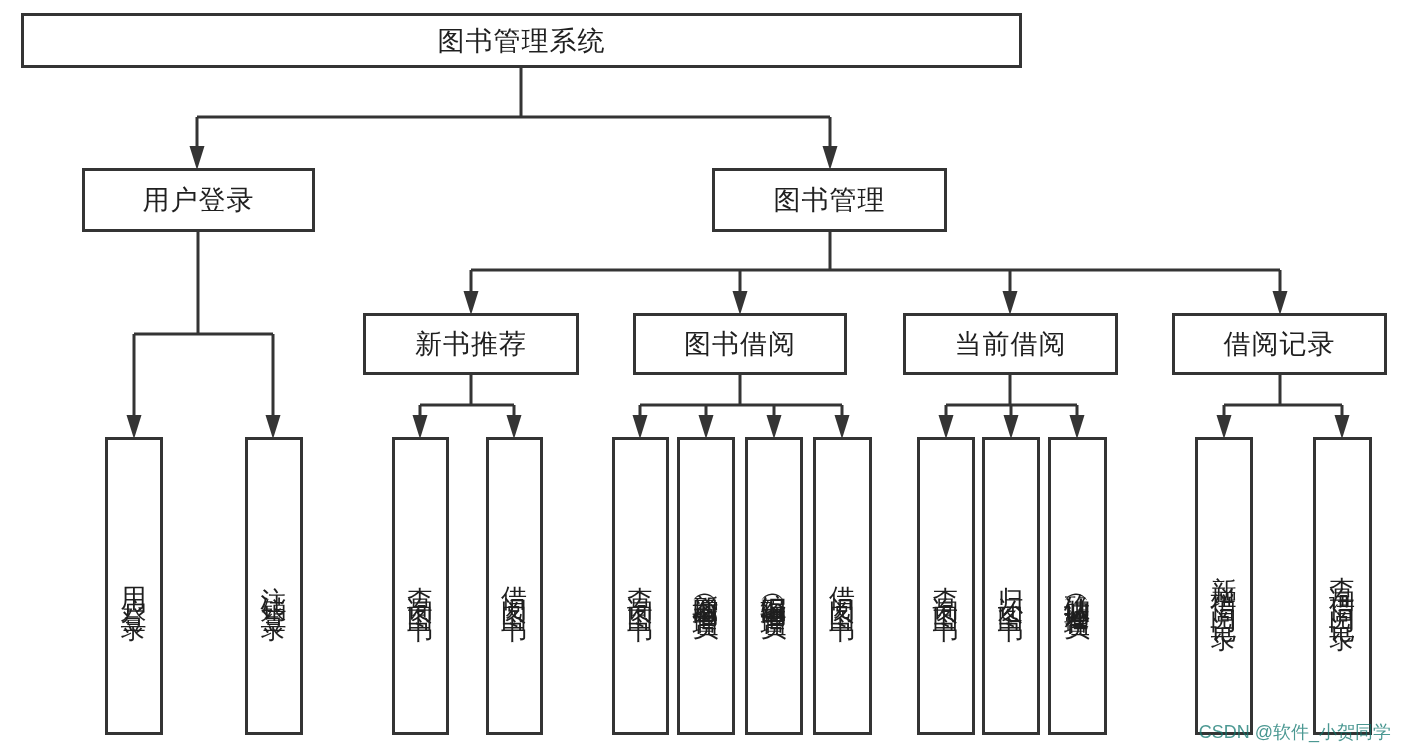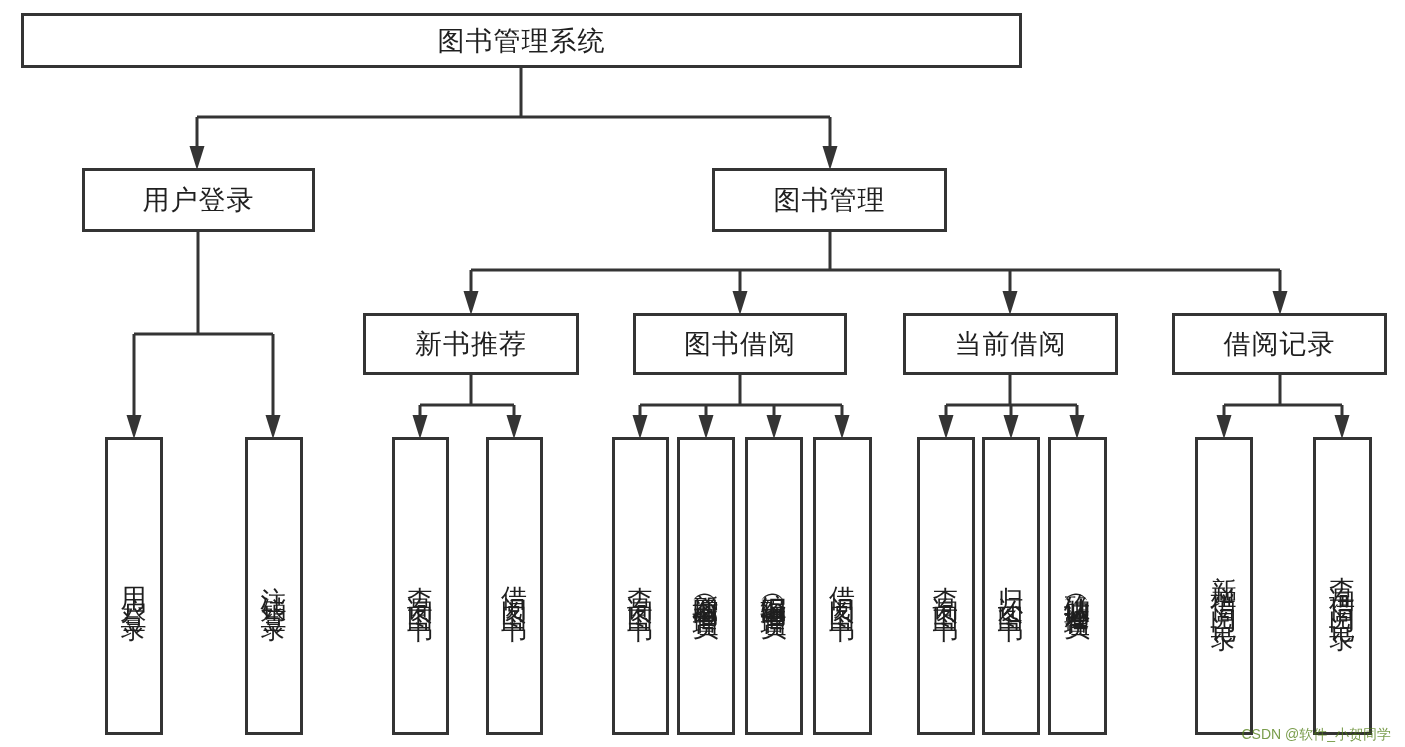--- a/index.html
+++ b/index.html
@@ -26,22 +26,22 @@
     text-orientation:mixed;
     font-size:26px;
     letter-spacing:10px;
     color:#1f1f1f;
     line-height:1;
   }
   .vbox.tight span{letter-spacing:3px;}
   .watermark{
     position:absolute;
     right:14px;bottom:3px;
-    font-size:14px;
-    color:#4d7c0f;
+    font-size:18px;
+    color:#0f766e;
     opacity:0.75;
     white-space:nowrap;
     z-index:5;
   }
 </style>
 </head>
 <body>
 
 <div class="canvas">
 

